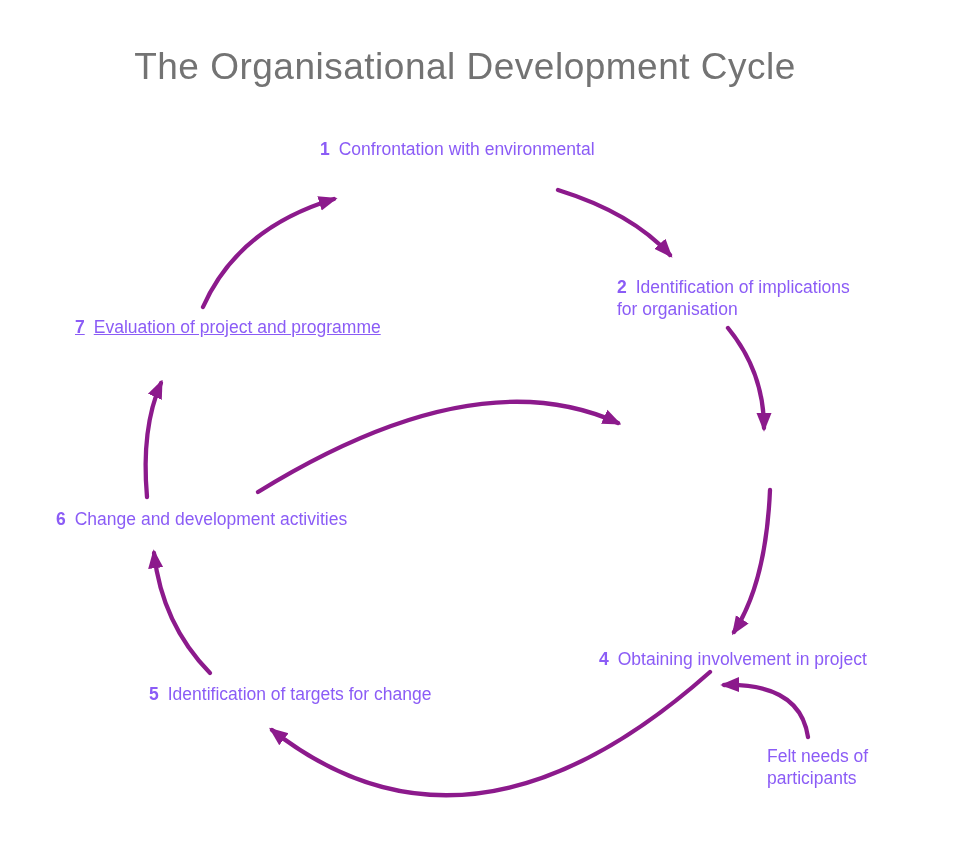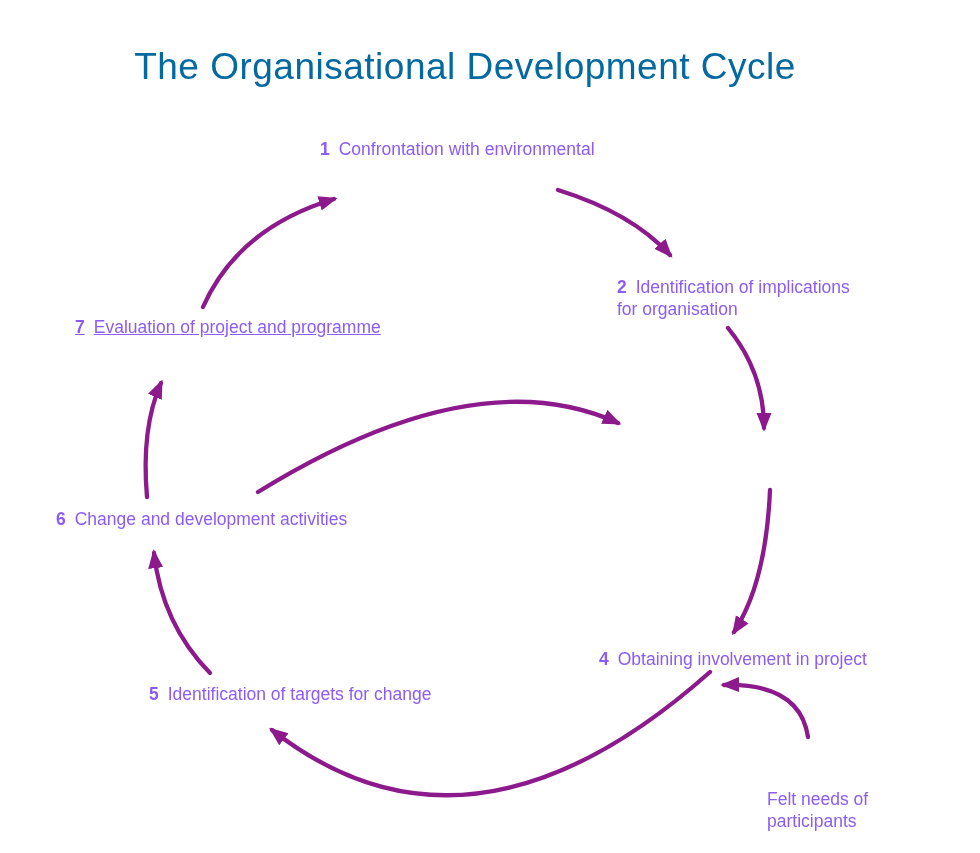--- a/index.html
+++ b/index.html
@@ -13,21 +13,21 @@
   }
   .title {
     position: absolute;
     left: 0;
     top: 46px;
     width: 930px;
     text-align: center;
     font-size: 37px;
     font-weight: 400;
     letter-spacing: 0.5px;
-    color: #0369a1;
+    color: #737373;
     white-space: nowrap;
   }
   .arrows-layer {
     position: absolute;
     left: 0; top: 0;
     width: 980px; height: 853px;
   }
   .step {
     position: absolute;
     font-size: 17.5px;
@@ -85,18 +85,18 @@
   </div>
 
   <div class="step" style="left:56px; top:508px;">
     <span class="num">6</span><span>Change and development activities</span>
   </div>
 
   <div class="step" style="left:75px; top:316px;text-decoration:underline;">
     <span class="num">7</span><span>Evaluation of project and programme</span><br>
   </div>
 
-  <div class="step" style="left:767px; top:788px;">
+  <div class="step" style="left:767px; top:745px;">
     <span>Felt needs of</span><br>
     <span>participants</span>
   </div>
 
 </div>
 
 </body></html>

